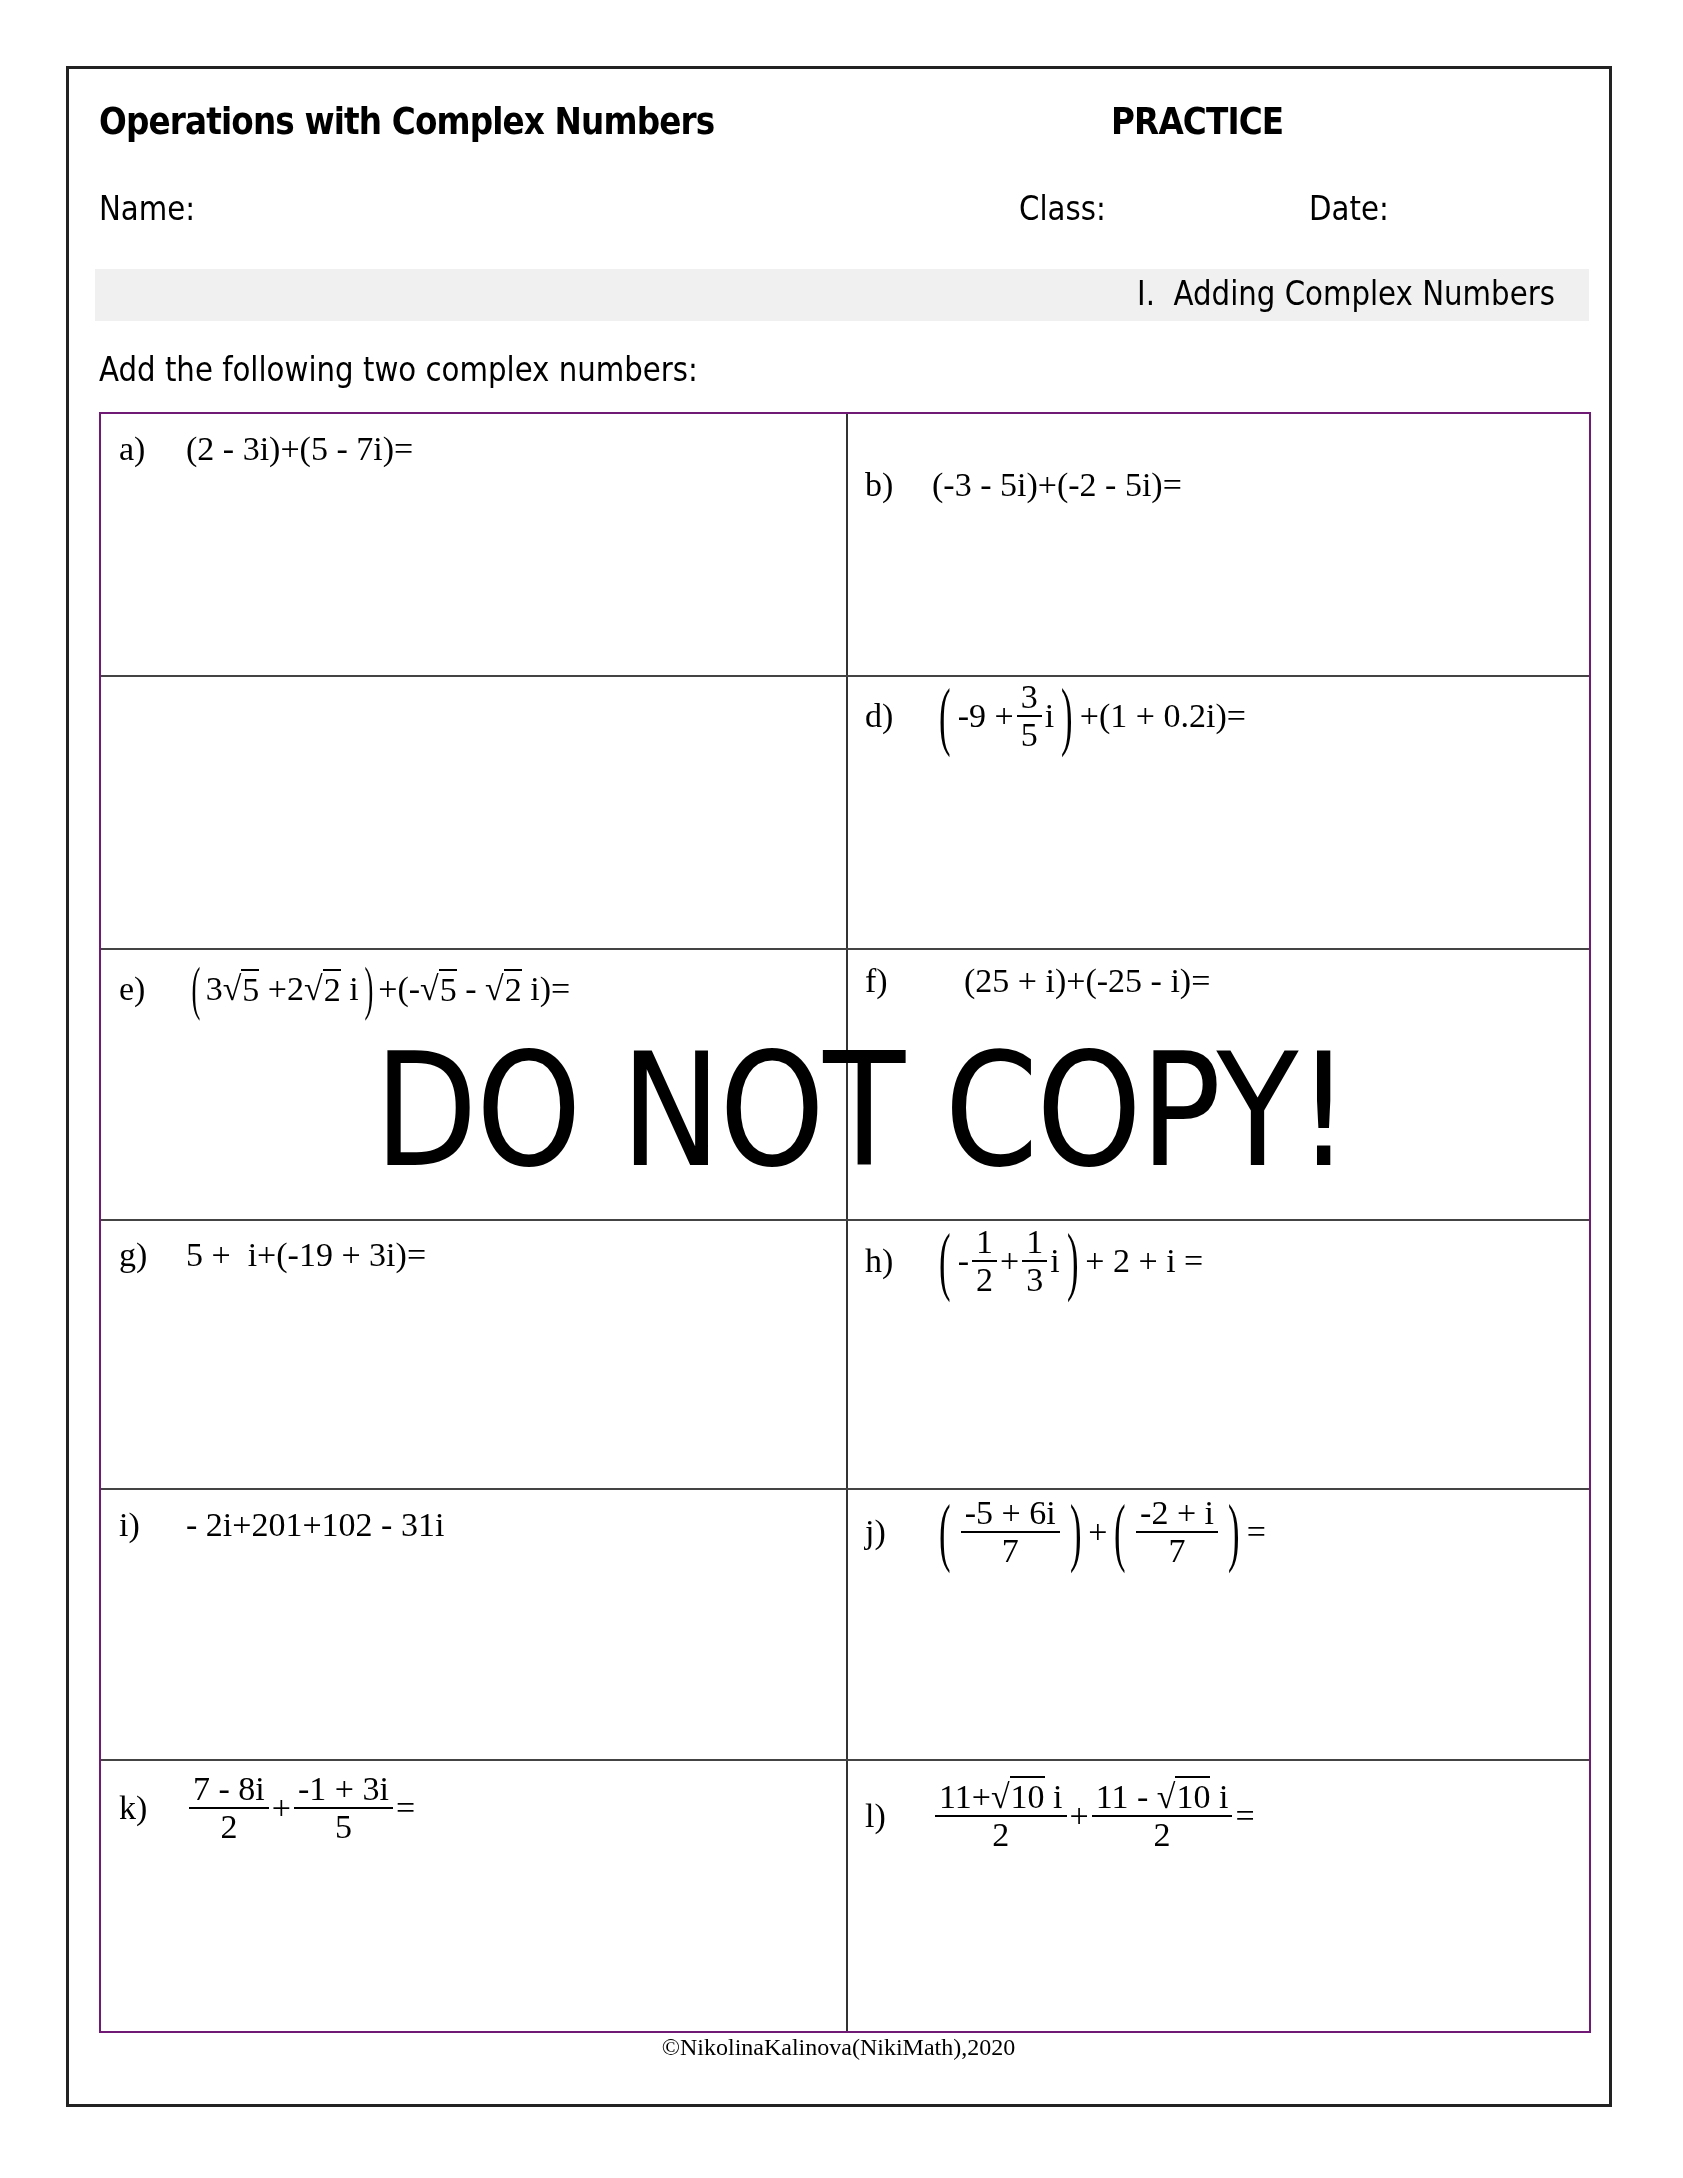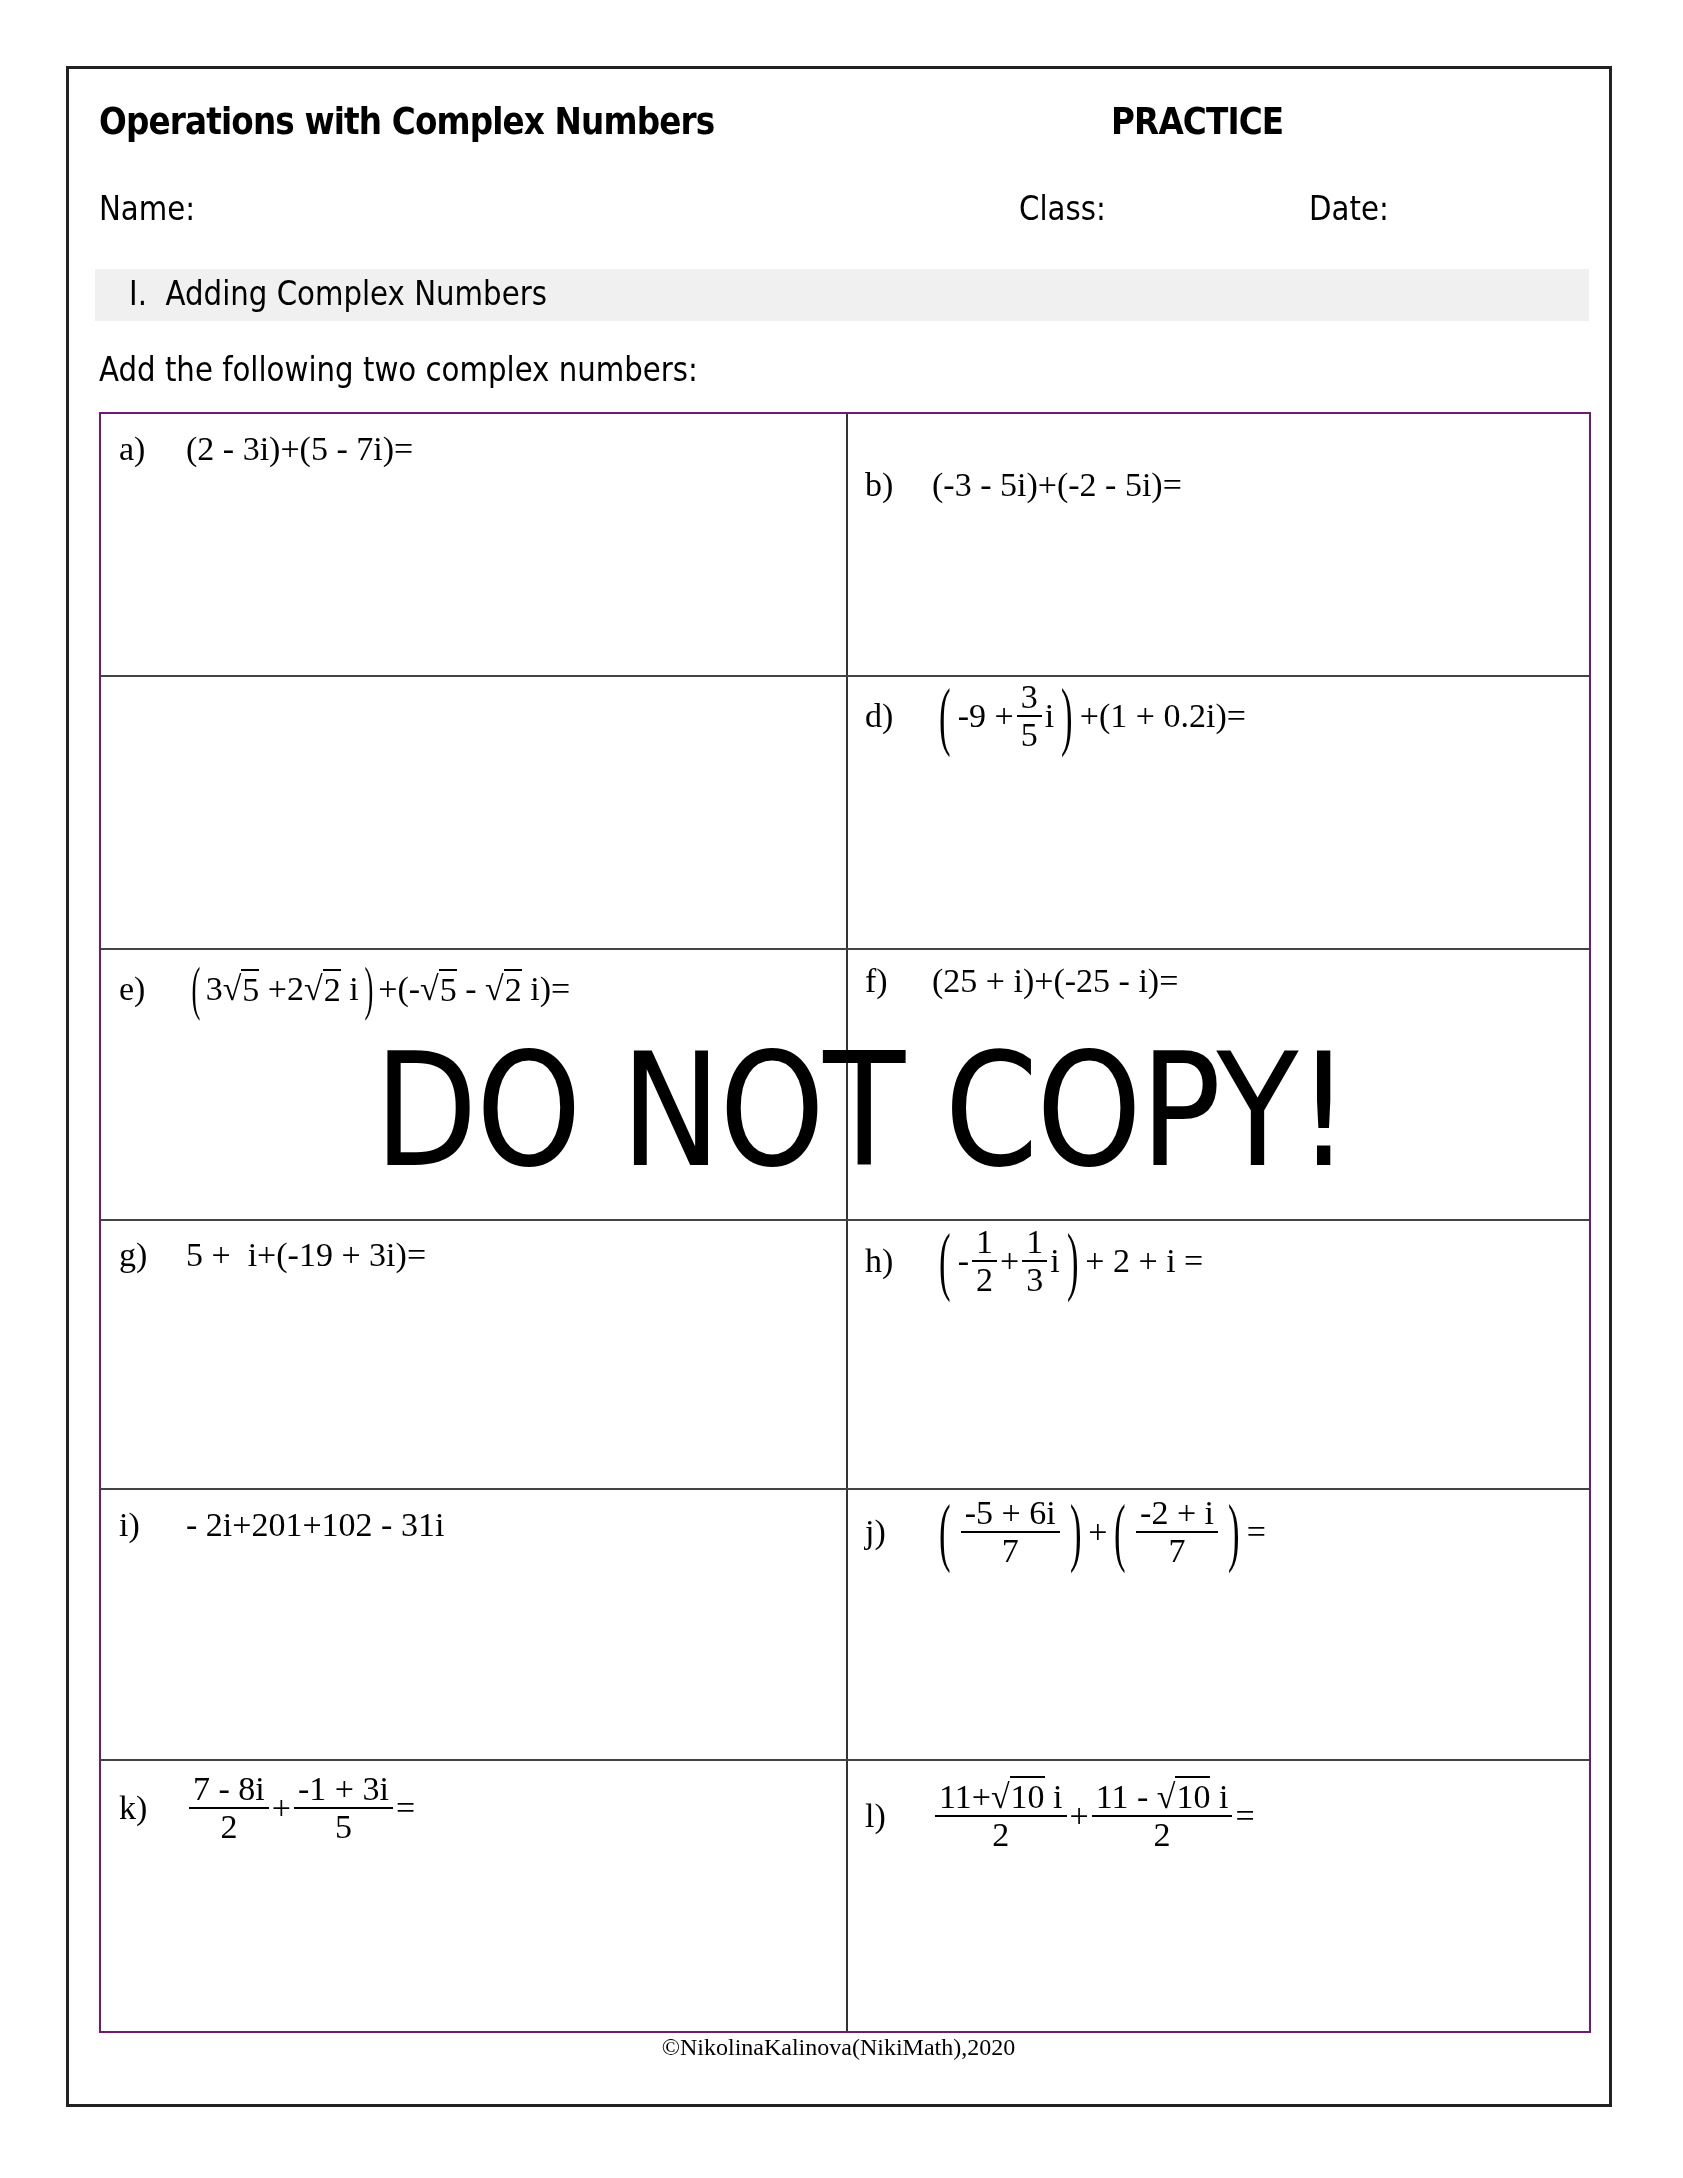--- a/index.html
+++ b/index.html
@@ -2,21 +2,21 @@
 <html><head>
 <meta charset="utf-8">
 <style>
   html, body { margin:0; padding:0; background:#ffffff; }
   body { width:1683px; height:2178px; position:relative; overflow:hidden; font-family:"DejaVu Sans", sans-serif; color:#000; }
   .frame { position:absolute; left:66px; top:66px; width:1546px; height:2041px; border:3px solid #222; box-sizing:border-box; }
   .title { position:absolute; left:99px; top:99px; font-family:"DejaVu Sans", sans-serif; font-weight:bold; font-size:38px; letter-spacing:-1px; transform:scaleX(0.86); transform-origin:left top; }
   .practice { position:absolute; left:1111px; top:99px; font-weight:bold; font-size:38px; letter-spacing:-1px; transform:scaleX(0.86); transform-origin:left top; }
   .lbl { position:absolute; top:188px; font-size:34px; transform:scaleX(0.86); transform-origin:left top; }
   .band { position:absolute; left:95px; top:269px; width:1494px; height:52px; background:#f0f0f0; }
-  .band-text { position:absolute; left:0; right:0; top:4px; text-align:left; font-size:34px; }
+  .band-text { position:absolute; left:0; right:0; top:4px; text-align:right; font-size:34px; }
   .band-text span { display:inline-block; transform:scaleX(0.86); }
   .instr { position:absolute; left:99px; top:349px; font-size:34px; transform:scaleX(0.86); transform-origin:left top; }
   .grid { position:absolute; left:99px; top:412px; width:1492px; height:1621px; border:2px solid #701a75; box-sizing:border-box; }
   .vline { position:absolute; left:745px; top:0; bottom:0; width:2px; background:#333; }
   .hline { position:absolute; left:0; right:0; height:2px; background:#444; }
   .cell { position:absolute; font-family:"Liberation Serif", serif; font-size:34px; white-space:nowrap; }
   .cell .lab { display:inline-block; width:67px; }
   .math { display:inline-flex; align-items:center; }
   .frac { display:inline-flex; flex-direction:column; align-items:center; vertical-align:middle; margin:0 3px; line-height:1.05; }
   .frac .num { border-bottom:2px solid #000; padding:0 4px; }
@@ -89,21 +89,21 @@
       <span class="bigp" style="font-size:59px;">)</span>
       <span>+(-√</span>
         <span class="sqrt">5</span>
         <span style="white-space:pre;"> - √</span>
         <span class="sqrt">2</span>
         <span style="white-space:pre;"> i)=</span>
     </span>
   </div>
 
   <div class="cell" style="left:764px; top:548px;">
-    <span class="lab">f)</span><span style="white-space:pre;">(25 + i)+(-25 - i)=</span>
+    <span class="lab">f)</span><span style="white-space:pre;margin-left:32px;">(25 + i)+(-25 - i)=</span>
   </div>
 
   <div class="cell" style="left:18px; top:822px;">
     <span class="lab">g)</span><span style="white-space:pre;">5 +  i+(-19 + 3i)=</span>
   </div>
 
   <div class="cell" style="left:764px; top:808px;">
     <span class="math">
       <span class="lab">h)</span>
       <span class="bigp">(</span>

